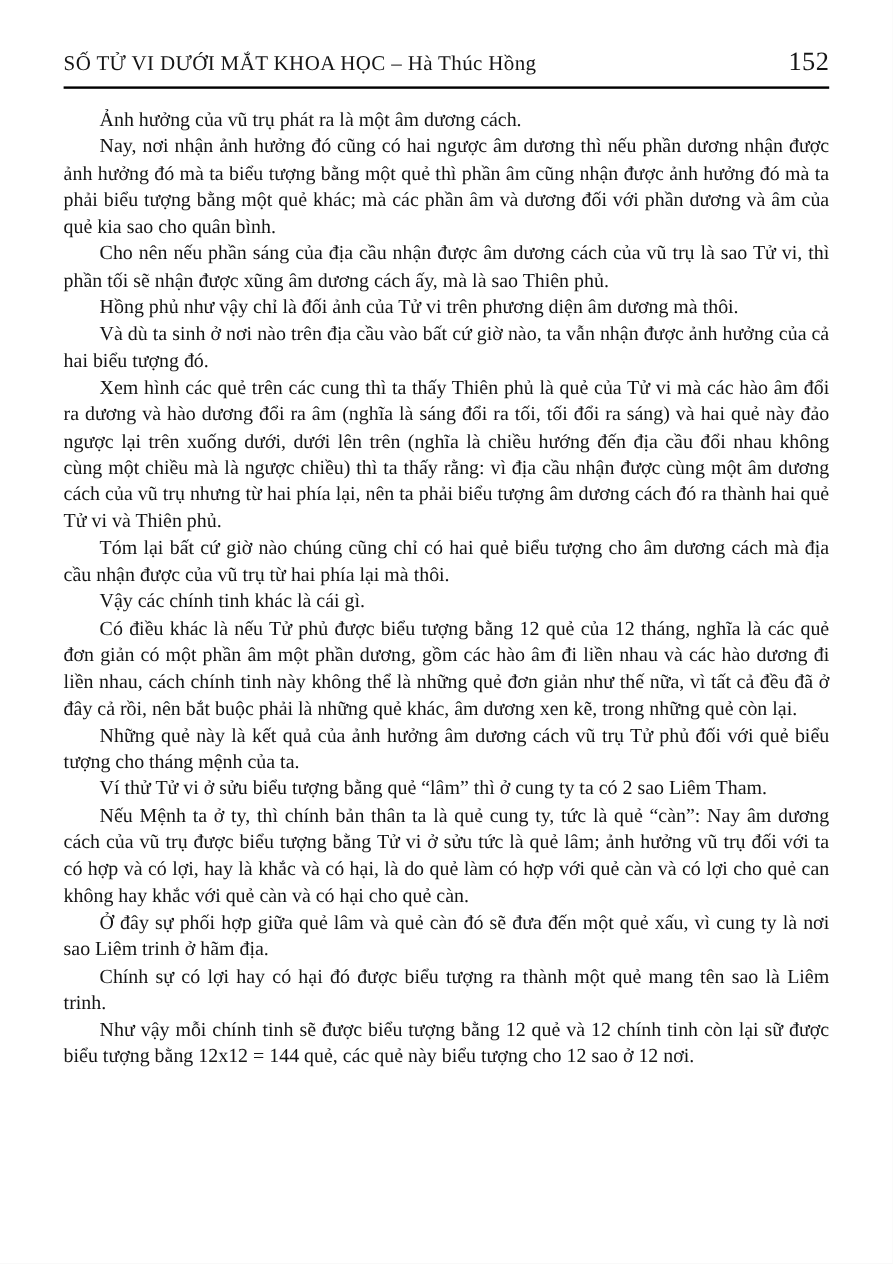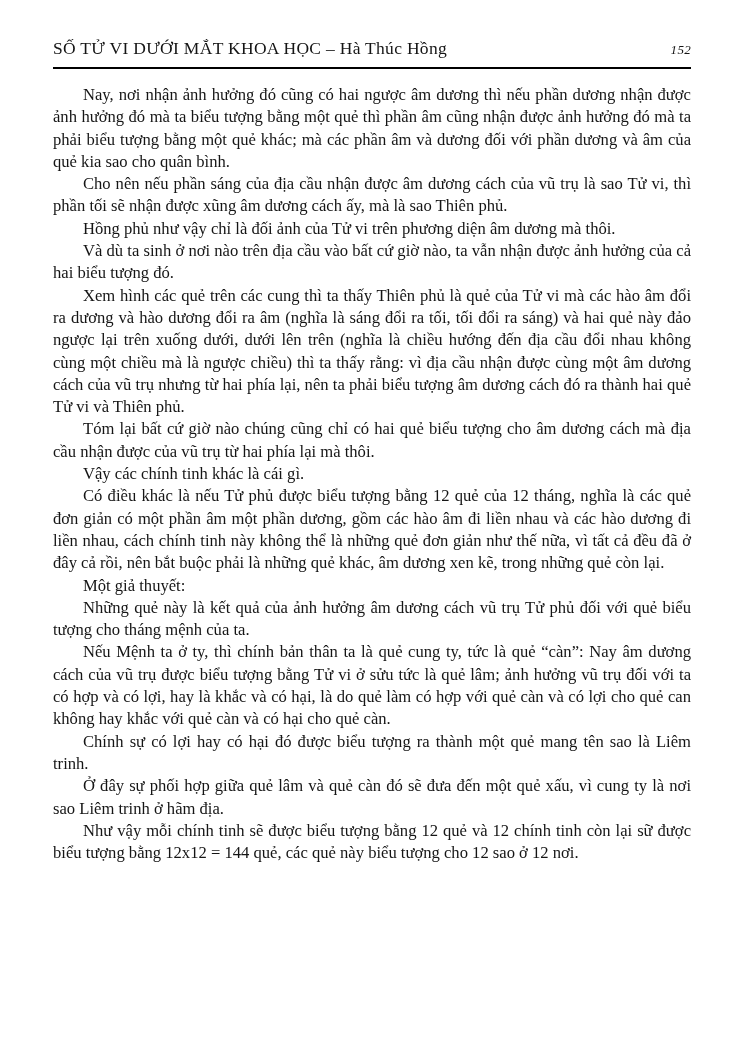--- a/index.html
+++ b/index.html
@@ -19,21 +19,21 @@
     padding: 38px 53px 30px 53px;
   }
   .header {
     display: flex;
     justify-content: space-between;
     align-items: baseline;
     font-size: 17.5px;
     letter-spacing: 0.3px;
     white-space: nowrap;
   }
-  .header .pagenum { font-size: 13px; font-style: italic; }
+  .header .pagenum { font-size: 22px; }
   .rule {
     border: none;
     border-top: 2px solid #000;
     margin: 8px 0 0 0;
   }
   .body-text {
     margin-top: 15px;
     font-size: 16.6px;
     line-height: 22.3px;
     text-align: justify;
@@ -46,28 +46,29 @@
 </head>
 <body>
 
 <div class="page">
   <div class="header">
     <span class="title">SỐ TỬ VI DƯỚI MẮT KHOA HỌC – Hà Thúc Hồng</span>
     <span class="pagenum">152</span>
   </div>
   <hr class="rule">
   <div class="body-text">
+      <p>Ảnh hưởng của vũ trụ phát ra là một âm dương cách.</p>
       <p>Nay, nơi nhận ảnh hưởng đó cũng có hai ngược âm dương thì nếu phần dương nhận được ảnh hưởng đó mà ta biểu tượng bằng một quẻ thì phần âm cũng nhận được ảnh hưởng đó mà ta phải biểu tượng bằng một quẻ khác; mà các phần âm và dương đối với phần dương và âm của quẻ kia sao cho quân bình.</p>
       <p>Cho nên nếu phần sáng của địa cầu nhận được âm dương cách của vũ trụ là sao Tử vi, thì phần tối sẽ nhận được xũng âm dương cách ấy, mà là sao Thiên phủ.</p>
       <p>Hồng phủ như vậy chỉ là đối ảnh của Tử vi trên phương diện âm dương mà thôi.</p>
       <p>Và dù ta sinh ở nơi nào trên địa cầu vào bất cứ giờ nào, ta vẫn nhận được ảnh hưởng của cả hai biểu tượng đó.</p>
       <p>Xem hình các quẻ trên các cung thì ta thấy Thiên phủ là quẻ của Tử vi mà các hào âm đổi ra dương và hào dương đổi ra âm (nghĩa là sáng đổi ra tối, tối đổi ra sáng) và hai quẻ này đảo ngược lại trên xuống dưới, dưới lên trên (nghĩa là chiều hướng đến địa cầu đổi nhau không cùng một chiều mà là ngược chiều) thì ta thấy rằng: vì địa cầu nhận được cùng một âm dương cách của vũ trụ nhưng từ hai phía lại, nên ta phải biểu tượng âm dương cách đó ra thành hai quẻ Tử vi và Thiên phủ.</p>
       <p>Tóm lại bất cứ giờ nào chúng cũng chỉ có hai quẻ biểu tượng cho âm dương cách mà địa cầu nhận được của vũ trụ từ hai phía lại mà thôi.</p>
       <p>Vậy các chính tinh khác là cái gì.</p>
       <p>Có điều khác là nếu Tử phủ được biểu tượng bằng 12 quẻ của 12 tháng, nghĩa là các quẻ đơn giản có một phần âm một phần dương, gồm các hào âm đi liền nhau và các hào dương đi liền nhau, cách chính tinh này không thể là những quẻ đơn giản như thế nữa, vì tất cả đều đã ở đây cả rồi, nên bắt buộc phải là những quẻ khác, âm dương xen kẽ, trong những quẻ còn lại.</p>
-      <p>Một giả thuyết:</p>
       <p>Những quẻ này là kết quả của ảnh hưởng âm dương cách vũ trụ Tử phủ đối với quẻ biểu tượng cho tháng mệnh của ta.</p>
+      <p>Ví thử Tử vi ở sửu biểu tượng bằng quẻ “lâm” thì ở cung ty ta có 2 sao Liêm Tham.</p>
       <p>Nếu Mệnh ta ở ty, thì chính bản thân ta là quẻ cung ty, tức là quẻ “càn”: Nay âm dương cách của vũ trụ được biểu tượng bằng Tử vi ở sửu tức là quẻ lâm; ảnh hưởng vũ trụ đối với ta có hợp và có lợi, hay là khắc và có hại, là do quẻ làm có hợp với quẻ càn và có lợi cho quẻ can không hay khắc với quẻ càn và có hại cho quẻ càn.</p>
+      <p>Ở đây sự phối hợp giữa quẻ lâm và quẻ càn đó sẽ đưa đến một quẻ xấu, vì cung ty là nơi sao Liêm trinh ở hãm địa.</p>
       <p>Chính sự có lợi hay có hại đó được biểu tượng ra thành một quẻ mang tên sao là Liêm trinh.</p>
-      <p>Ở đây sự phối hợp giữa quẻ lâm và quẻ càn đó sẽ đưa đến một quẻ xấu, vì cung ty là nơi sao Liêm trinh ở hãm địa.</p>
       <p>Như vậy mỗi chính tinh sẽ được biểu tượng bằng 12 quẻ và 12 chính tinh còn lại sữ được biểu tượng bằng 12x12 = 144 quẻ, các quẻ này biểu tượng cho 12 sao ở 12 nơi.</p>
     </div>
 </div>
 
 </body></html>

